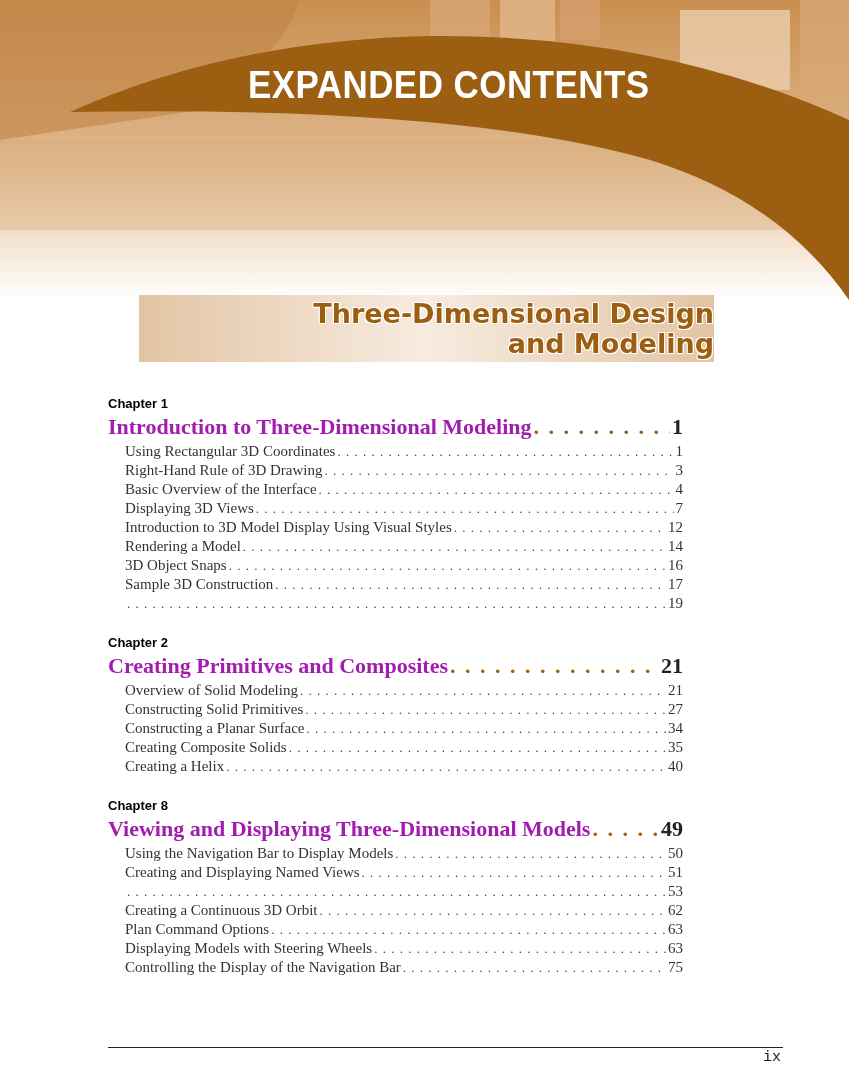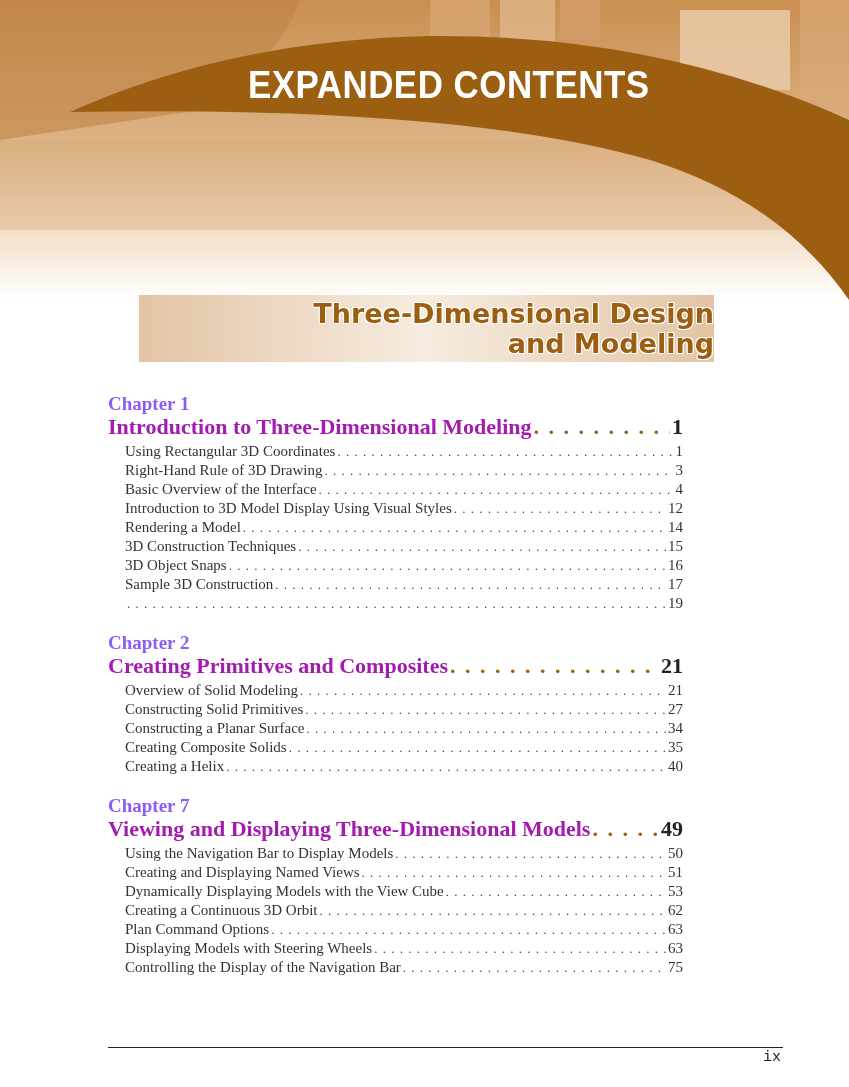--- a/index.html
+++ b/index.html
@@ -23,21 +23,21 @@
   }
   .part-title {
     font-family: "DejaVu Sans", sans-serif; font-weight: bold; font-size: 27px;
     line-height: 30px; color: #9c5f12; padding-top: 4px;
     text-shadow: -1px -1px 0 #fff, 1px -1px 0 #fff, -1px 1px 0 #fff, 1px 1px 0 #fff, 0 1px 0 #fff, 1px 0 0 #fff;
   }
   .part-title span { display: block; }
 
   .toc { position: absolute; left: 108px; top: 394px; width: 575px; }
   .chapter { margin-bottom: 20px; }
-  .chapter-label { font-family: Liberation Serif, serif; font-weight: bold; font-size: 19px; color: #8b5cf6; line-height: 20px; }
+  .chapter-label { font-family: Liberation Sans, sans-serif; font-weight: bold; font-size: 13px; color: #000000; line-height: 20px; }
   .chapter-title-row { display: flex; align-items: baseline; font-family: "Liberation Serif", serif; font-weight: bold; font-size: 22px; line-height: 26px; margin-bottom: 2px; }
   .chapter-title { color: #a21caf; white-space: nowrap; }
   .leader { flex: 1; overflow: hidden; white-space: nowrap; margin: 0 2px; color: #9c5f12; letter-spacing: 2px; }
   .leader::after { content: ". . . . . . . . . . . . . . . . . . . . . . . . . . . . . . . . . . . . . . . . . . . . . . . . . . . . . . . . . . . . . . . . . . . . . . . . . . . . . . . . . ."; }
   .chapter-page { color: #222; }
 
   .entry { display: flex; align-items: baseline; font-family: "Liberation Serif", serif; font-size: 15px; line-height: 18px; padding-left: 17px; color: #333; }
   .entry-title { white-space: nowrap; }
   .entry .leader { color: #444; letter-spacing: 1px; font-size: 13px; }
   .entry .leader::after { content: ". . . . . . . . . . . . . . . . . . . . . . . . . . . . . . . . . . . . . . . . . . . . . . . . . . . . . . . . . . . . . . . . . . . . . . . . . . . . . . . . . . . . . . . . . . . . . . . . . . . . . . . . . . ."; }
@@ -101,33 +101,33 @@
         <span class="entry-title">Right-Hand Rule of 3D Drawing</span>
         <span class="leader"></span>
         <span class="entry-page">3</span>
       </div>
     <div class="entry">
         <span class="entry-title">Basic Overview of the Interface</span>
         <span class="leader"></span>
         <span class="entry-page">4</span>
       </div>
     <div class="entry">
+        <span class="entry-title">Displaying 3D Views</span>
+        <span class="leader"></span>
+        <span class="entry-page">7</span>
+      </div>
+    <div class="entry">
         <span class="entry-title">Introduction to 3D Model Display Using Visual Styles</span>
         <span class="leader"></span>
         <span class="entry-page">12</span>
       </div>
     <div class="entry">
         <span class="entry-title">Rendering a Model</span>
         <span class="leader"></span>
         <span class="entry-page">14</span>
-      </div>
-    <div class="entry">
-        <span class="entry-title">3D Construction Techniques</span>
-        <span class="leader"></span>
-        <span class="entry-page">15</span>
       </div>
     <div class="entry">
         <span class="entry-title">3D Object Snaps</span>
         <span class="leader"></span>
         <span class="entry-page">16</span>
       </div>
     <div class="entry">
         <span class="entry-title">Sample 3D Construction</span>
         <span class="leader"></span>
         <span class="entry-page">17</span>
@@ -166,38 +166,37 @@
         <span class="entry-page">35</span>
       </div>
     <div class="entry">
         <span class="entry-title">Creating a Helix</span>
         <span class="leader"></span>
         <span class="entry-page">40</span>
       </div>
   </div>
 
   <div class="chapter">
-    <div class="chapter-label">Chapter 7</div>
+    <div class="chapter-label">Chapter 8</div>
     <div class="chapter-title-row">
       <span class="chapter-title">Viewing and Displaying Three-Dimensional Models</span>
       <span class="leader"></span>
       <span class="chapter-page">49</span>
     </div>
     <div class="entry">
         <span class="entry-title">Using the Navigation Bar to Display Models</span>
         <span class="leader"></span>
         <span class="entry-page">50</span>
       </div>
     <div class="entry">
         <span class="entry-title">Creating and Displaying Named Views</span>
         <span class="leader"></span>
         <span class="entry-page">51</span>
       </div>
     <div class="entry">
-        <span class="entry-title">Dynamically Displaying Models with the View Cube</span>
         <span class="leader"></span>
         <span class="entry-page">53</span>
       </div>
     <div class="entry">
         <span class="entry-title">Creating a Continuous 3D Orbit</span>
         <span class="leader"></span>
         <span class="entry-page">62</span>
       </div>
     <div class="entry">
         <span class="entry-title">Plan Command Options</span>

